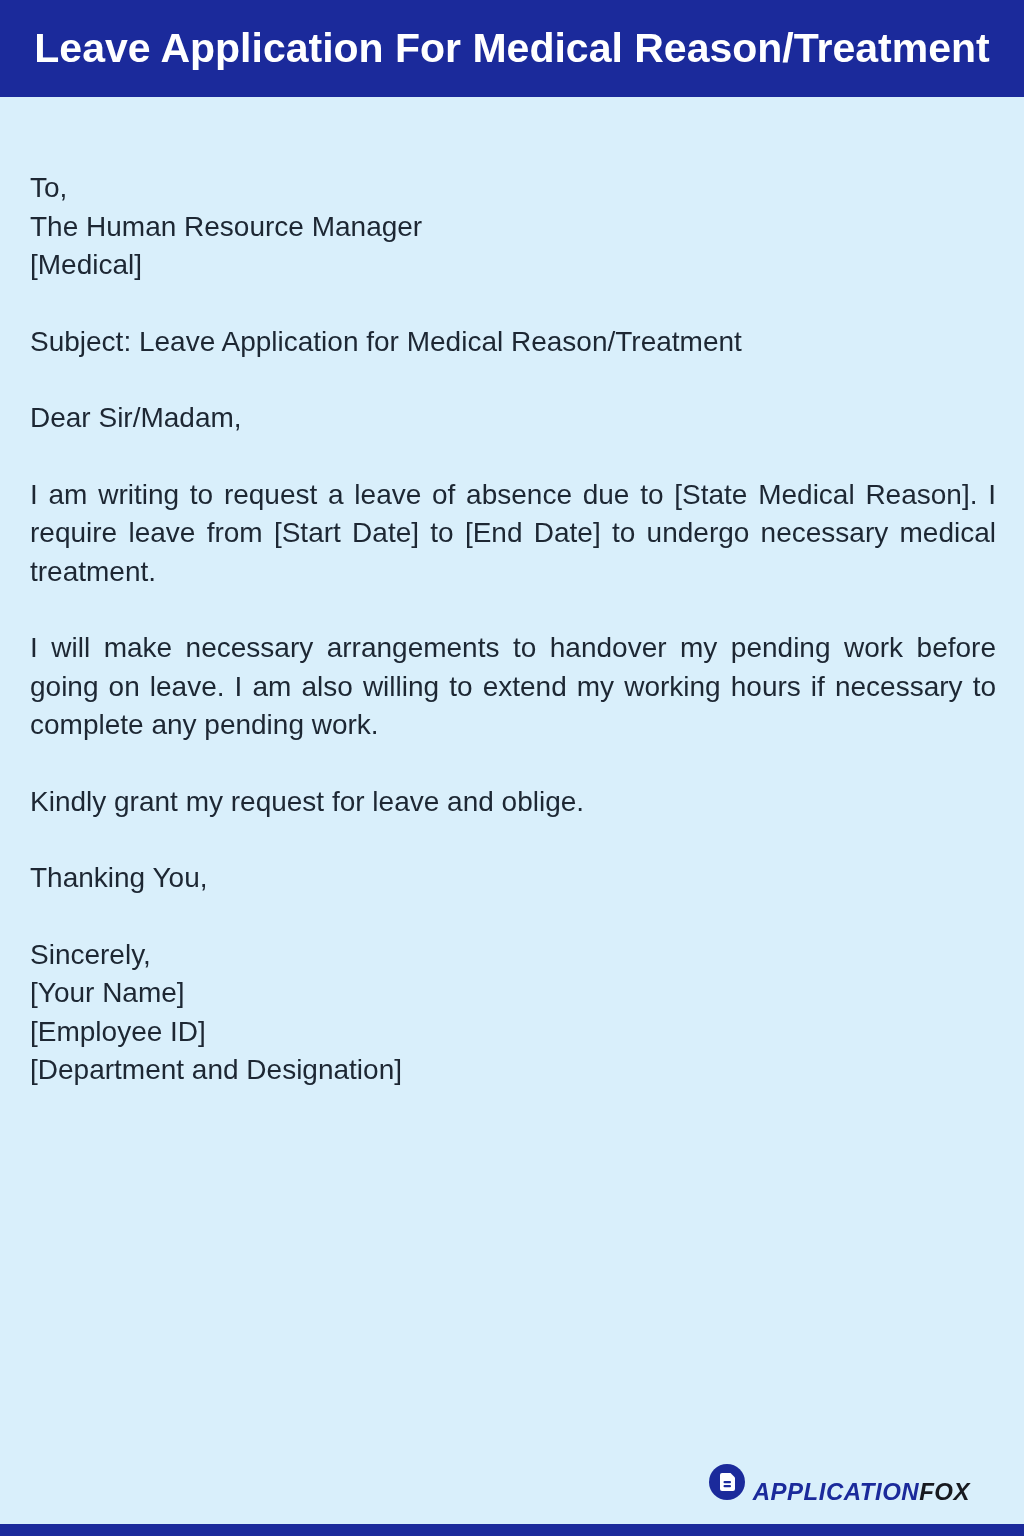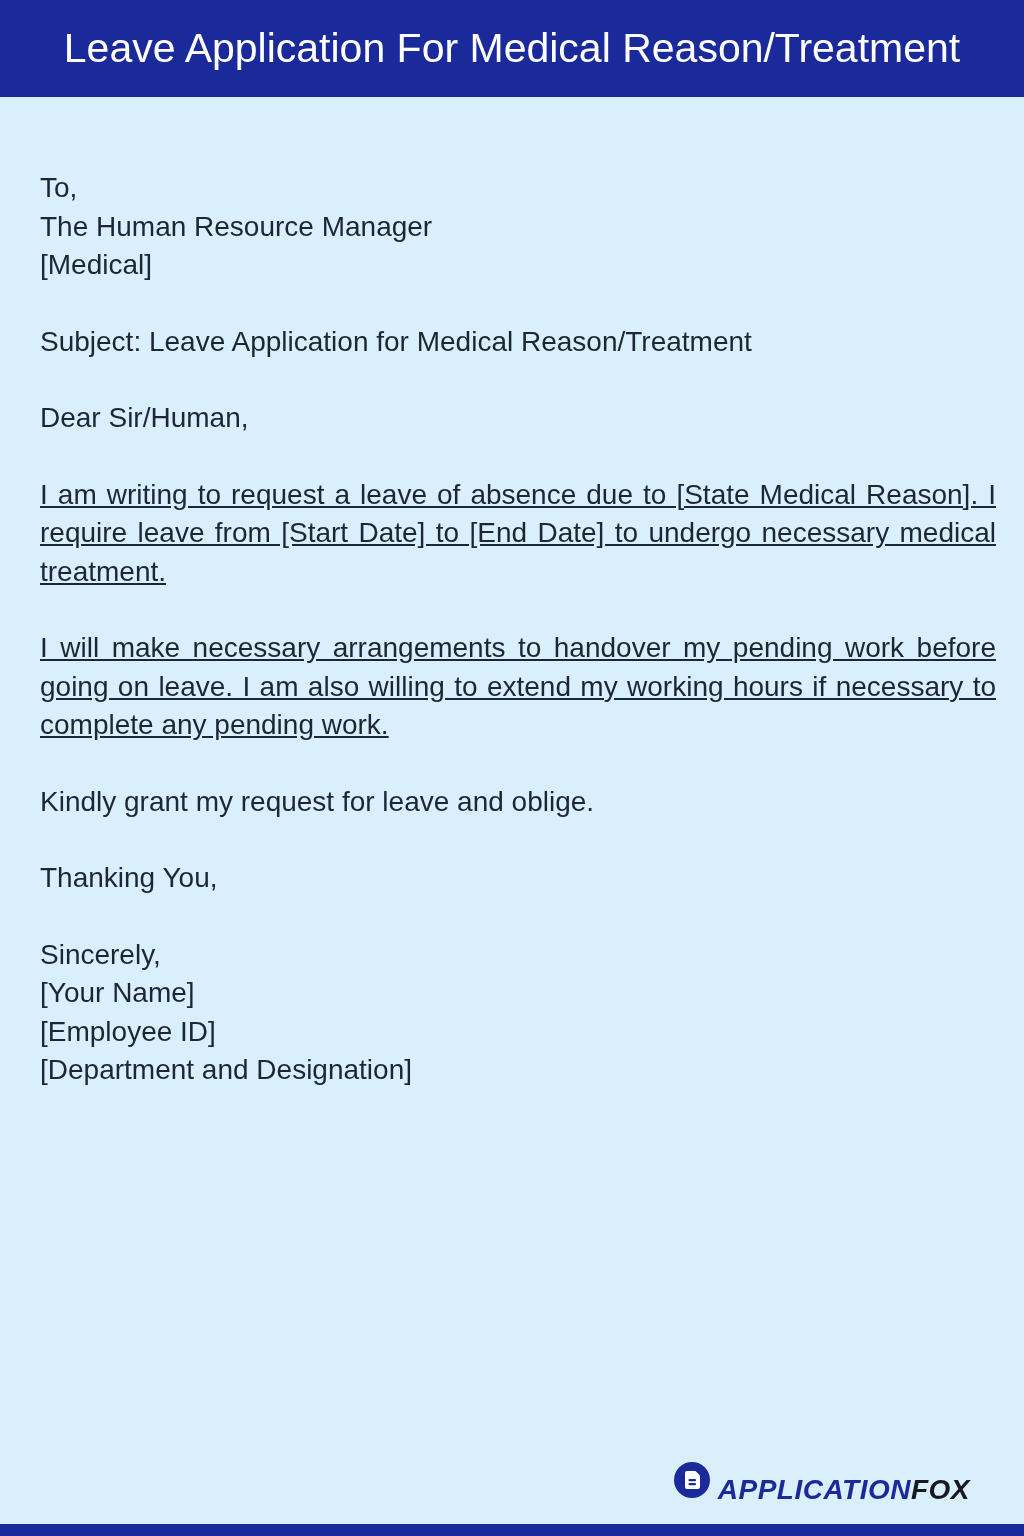--- a/index.html
+++ b/index.html
@@ -17,50 +17,49 @@
     width: 100%;
     height: 97px;
     background: #1b2a9b;
     display: flex;
     align-items: center;
     justify-content: center;
   }
   .header h1 {
     color: #ffffff;
     font-size: 41px;
-    font-weight: 400;
+    font-weight: 700;
     letter-spacing: 0px;
     white-space: nowrap;
   }
   .letter {
     padding: 72px 28px 0 30px;
     color: #1d2733;
     font-size: 28px;
     line-height: 38.5px;
   }
   .letter p, .letter .block {
-    margin: 0 0 38px 10px;
+    margin: 0 0 38px 0;
   }
   .letter p.justify {
     text-align: justify;
     text-align-last: left;
-    text-decoration: underline;
   }
   .footer-logo {
     position: absolute;
     right: 54px;
     bottom: 30px;
     display: flex;
     align-items: center;
     gap: 8px;
   }
   .footer-logo .brand {
     font-style: italic;
     font-weight: 800;
-    font-size: 28px;
+    font-size: 24px;
     letter-spacing: 0.5px;
     white-space: nowrap;
     margin-top: 20px;
   }
   .footer-logo .brand-blue { color: #1b2a9b; }
   .footer-logo .brand-dark { color: #17191f; }
   .bottom-strip {
     position: absolute;
     left: 0;
     bottom: 0;
@@ -81,21 +80,21 @@
   <main class="letter">
 
     <div class="block">
       <div>To,</div>
       <div>The Human Resource Manager</div>
       <div>[Medical]</div>
     </div>
 
     <p>Subject: Leave Application for Medical Reason/Treatment</p>
 
-    <p>Dear Sir/Human,</p>
+    <p>Dear Sir/Madam,</p>
 
     <p class="justify">I am writing to request a leave of absence due to [State Medical Reason]. I require leave from [Start Date] to [End Date] to undergo necessary medical treatment.</p>
 
     <p class="justify">I will make necessary arrangements to handover my pending work before going on leave. I am also willing to extend my working hours if necessary to complete any pending work.</p>
 
     <p>Kindly grant my request for leave and oblige.</p>
 
     <p>Thanking You,</p>
 
     <div class="block">

